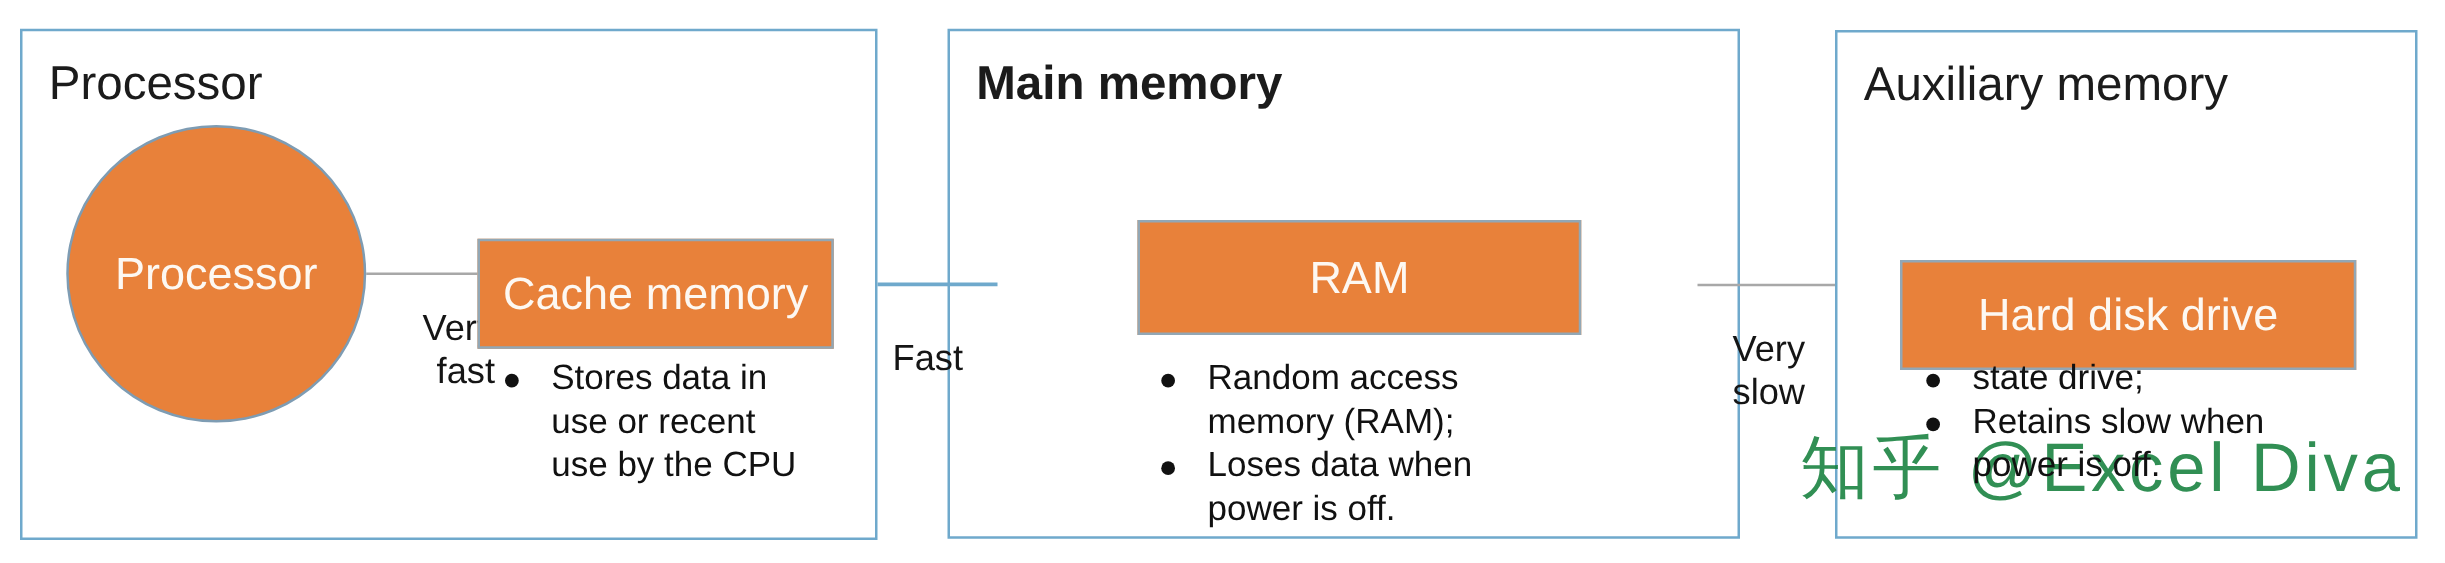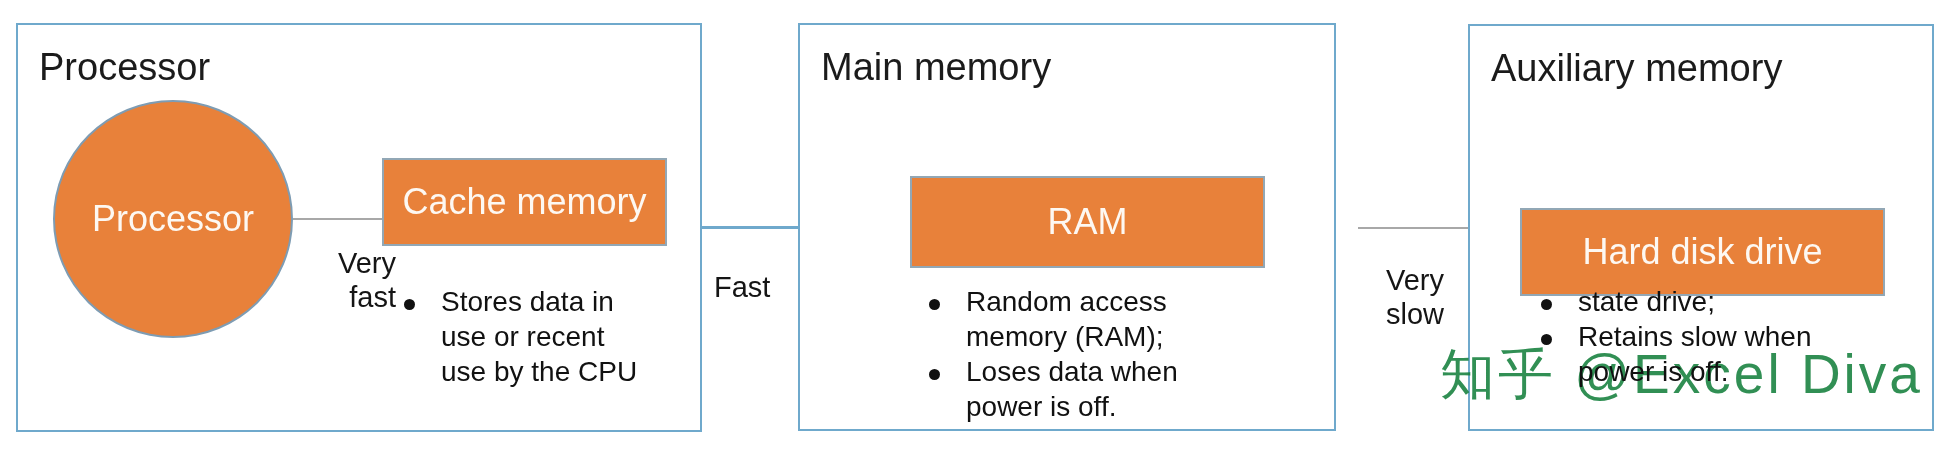--- a/index.html
+++ b/index.html
@@ -95,41 +95,41 @@
 </style>
 </head>
 <body>
 
 <div class="stage">
 
   <div class="panel" style="left:16px; top:23px; width:686px; height:409px;">
     <div class="panel-title">Processor</div>
   </div>
 
-  <div class="panel" style="left:798px; top:23px; width:538px; height:408px;">
+  <div class="panel" style="left:758px; top:23px; width:634px; height:408px;font-weight:bold;">
     <div class="panel-title">Main memory</div>
   </div>
 
   <div class="panel" style="left:1468px; top:24px; width:466px; height:407px;">
     <div class="panel-title">Auxiliary memory</div>
   </div>
 
   <div class="connector conn-gray" style="left:293px; top:218px; width:89px;"></div>
   <div class="connector conn-blue" style="left:702px; top:226px; width:96px;"></div>
   <div class="connector conn-gray" style="left:1358px; top:227px; width:110px;"></div>
 
   <div class="conn-label" style="left:304px; top:246px; width:92px;text-align:right;">Very fast</div>
   <div class="conn-label" style="left:714px; top:270px;">Fast</div>
   <div class="conn-label" style="left:1386px; top:263px; width:100px;">Very slow</div>
 
   <div class="shape circle" style="left:53px; top:100px; width:240px; height:238px;">
     <span class="shape-label">Processor</span>
   </div>
 
-  <div class="shape obox" style="left:382px; top:158px; width:285px; height:88px;">
+  <div class="shape obox" style="left:382px; top:191px; width:285px; height:88px;">
     <span class="shape-label">Cache memory</span>
   </div>
 
   <div class="shape obox" style="left:910px; top:176px; width:355px; height:92px;">
     <span class="shape-label">RAM</span>
   </div>
 
   <div class="shape obox" style="left:1520px; top:175px; width:365px; height:88px;margin-top:33px;">
     <span class="shape-label">Hard disk drive</span>
   </div>

